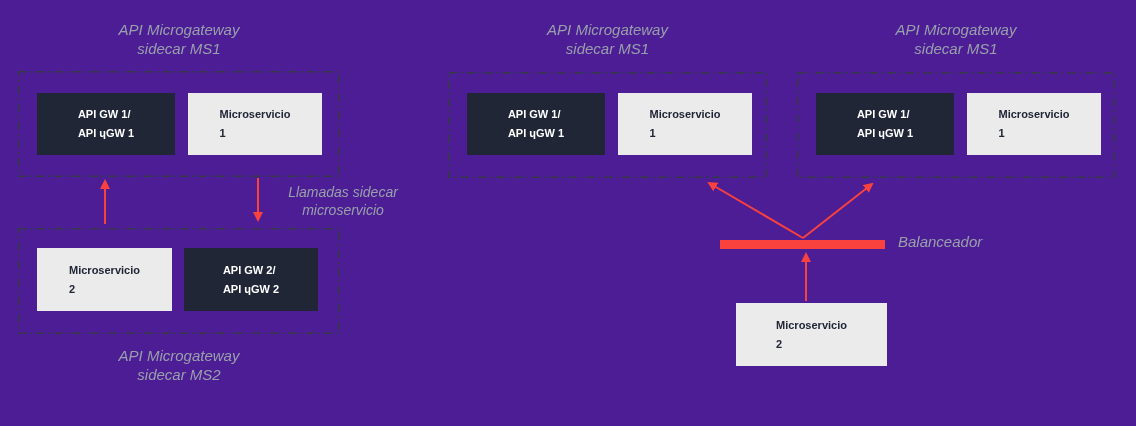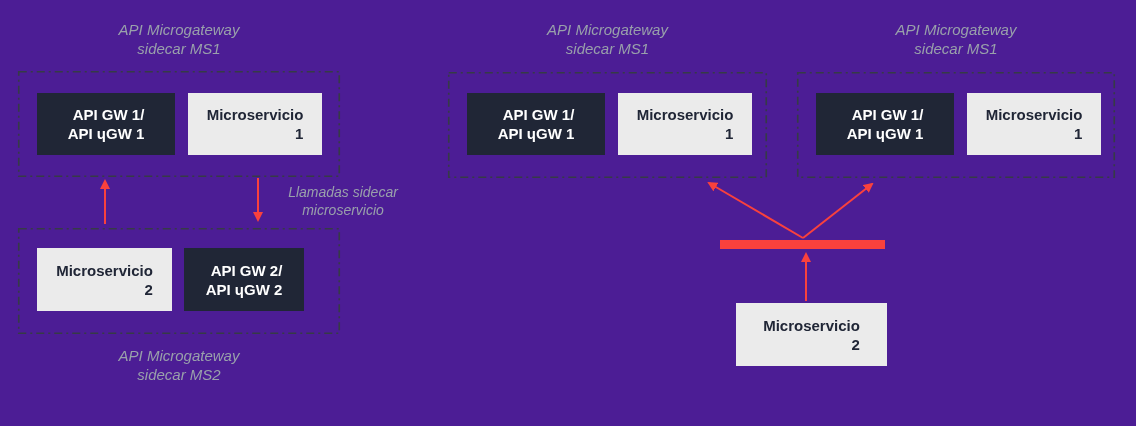--- a/index.html
+++ b/index.html
@@ -17,22 +17,22 @@
     color:#99a0ab;
     font-style:italic;
     font-size:15px;
     line-height:19px;
     text-align:center;
     white-space:pre-line;
   }
   .node{
     position:absolute;
     display:flex;align-items:center;justify-content:center;
-    text-align:right;
-    font-size:15px;font-weight:600;line-height:19px;
+    text-align:left;
+    font-size:11px;font-weight:600;line-height:19px;
     white-space:pre-line;
   }
   .gwbox{background:#202636;color:#ffffff;}
   .msbox{background:#ebebeb;color:#202636;}
   .annot{
     position:absolute;
     color:#99a0ab;
     font-style:italic;
     font-size:14px;
     line-height:18px;
@@ -78,21 +78,21 @@
 
   <div class="node msbox" style="left:188px;top:93px;width:134px;height:62px;">Microservicio
 1</div>
 
   <div class="annot" style="left:268px;top:183px;width:150px;">Llamadas sidecar
 microservicio</div>
 
   <div class="node msbox" style="left:37px;top:248px;width:135px;height:63px;">Microservicio
 2</div>
 
-  <div class="node gwbox" style="left:184px;top:248px;width:120px;height:63px;">API GW 2/
+  <div class="node gwbox" style="left:184px;top:248px;width:134px;height:63px;">API GW 2/
 API ɥGW 2</div>
 
   <div class="group-title" style="left:18px;top:346px;width:322px;">API Microgateway
 sidecar MS2</div>
 
   <div class="group-title" style="left:448px;top:20px;width:319px;">API Microgateway
 sidecar MS1</div>
 
   <div class="node gwbox" style="left:467px;top:93px;width:138px;height:62px;">API GW 1/
 API ɥGW 1</div>
@@ -104,17 +104,18 @@
 sidecar MS1</div>
 
   <div class="node gwbox" style="left:816px;top:93px;width:138px;height:62px;">API GW 1/
 API ɥGW 1</div>
 
   <div class="node msbox" style="left:967px;top:93px;width:134px;height:62px;">Microservicio
 1</div>
 
   <div class="balancer-bar"></div>
 
+  <div class="annot" style="left:898px;top:233px;width:130px;text-align:left;font-size:15px;">Balanceador</div>
 
   <div class="node msbox" style="left:736px;top:303px;width:151px;height:63px;">Microservicio
 2</div>
 
 </div>
 
 </body></html>

